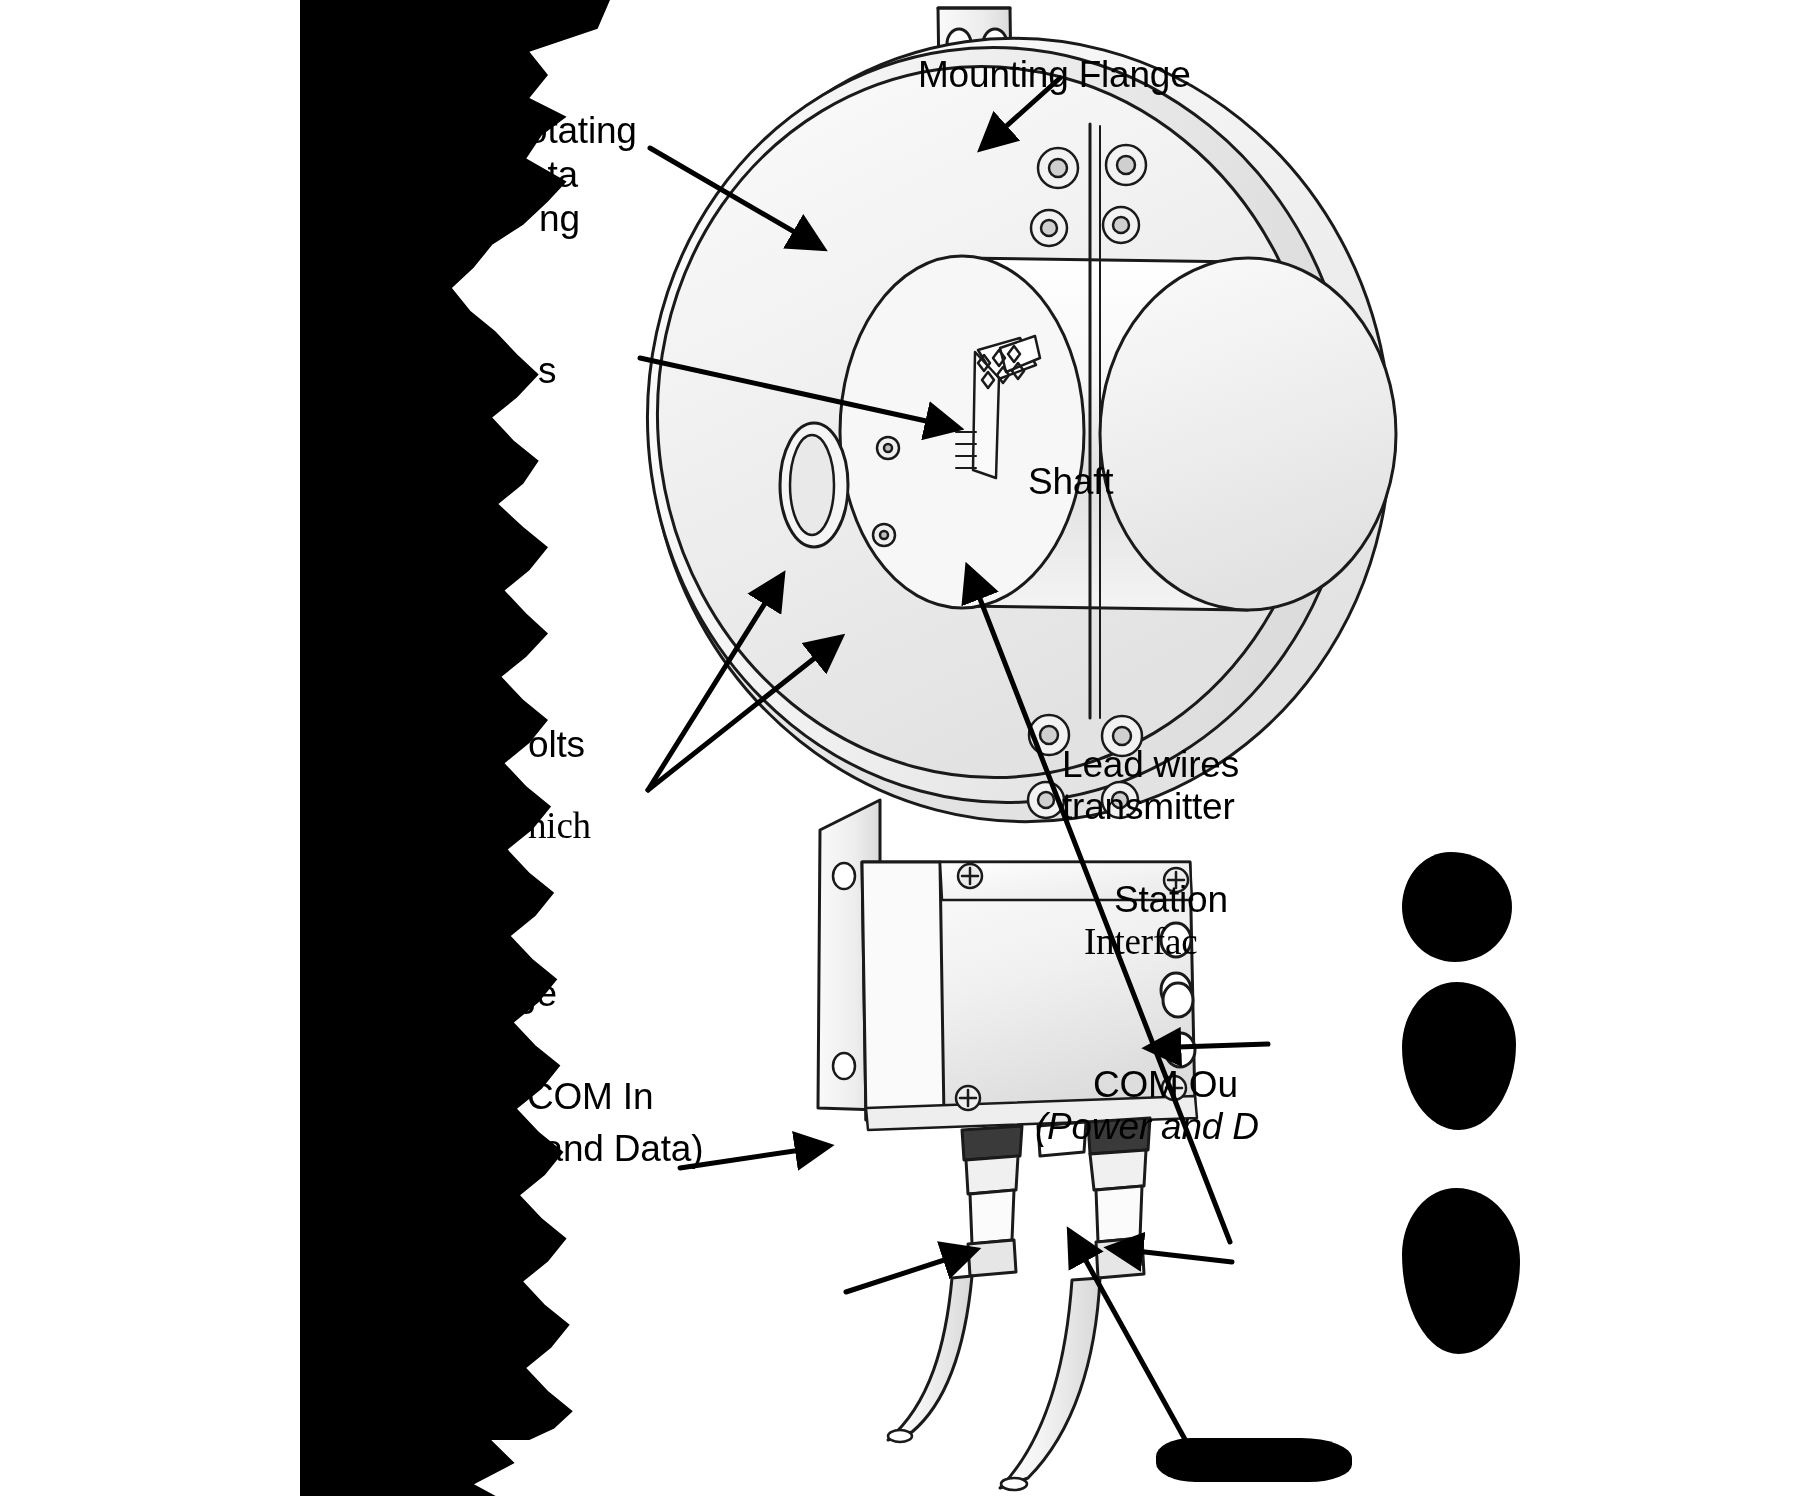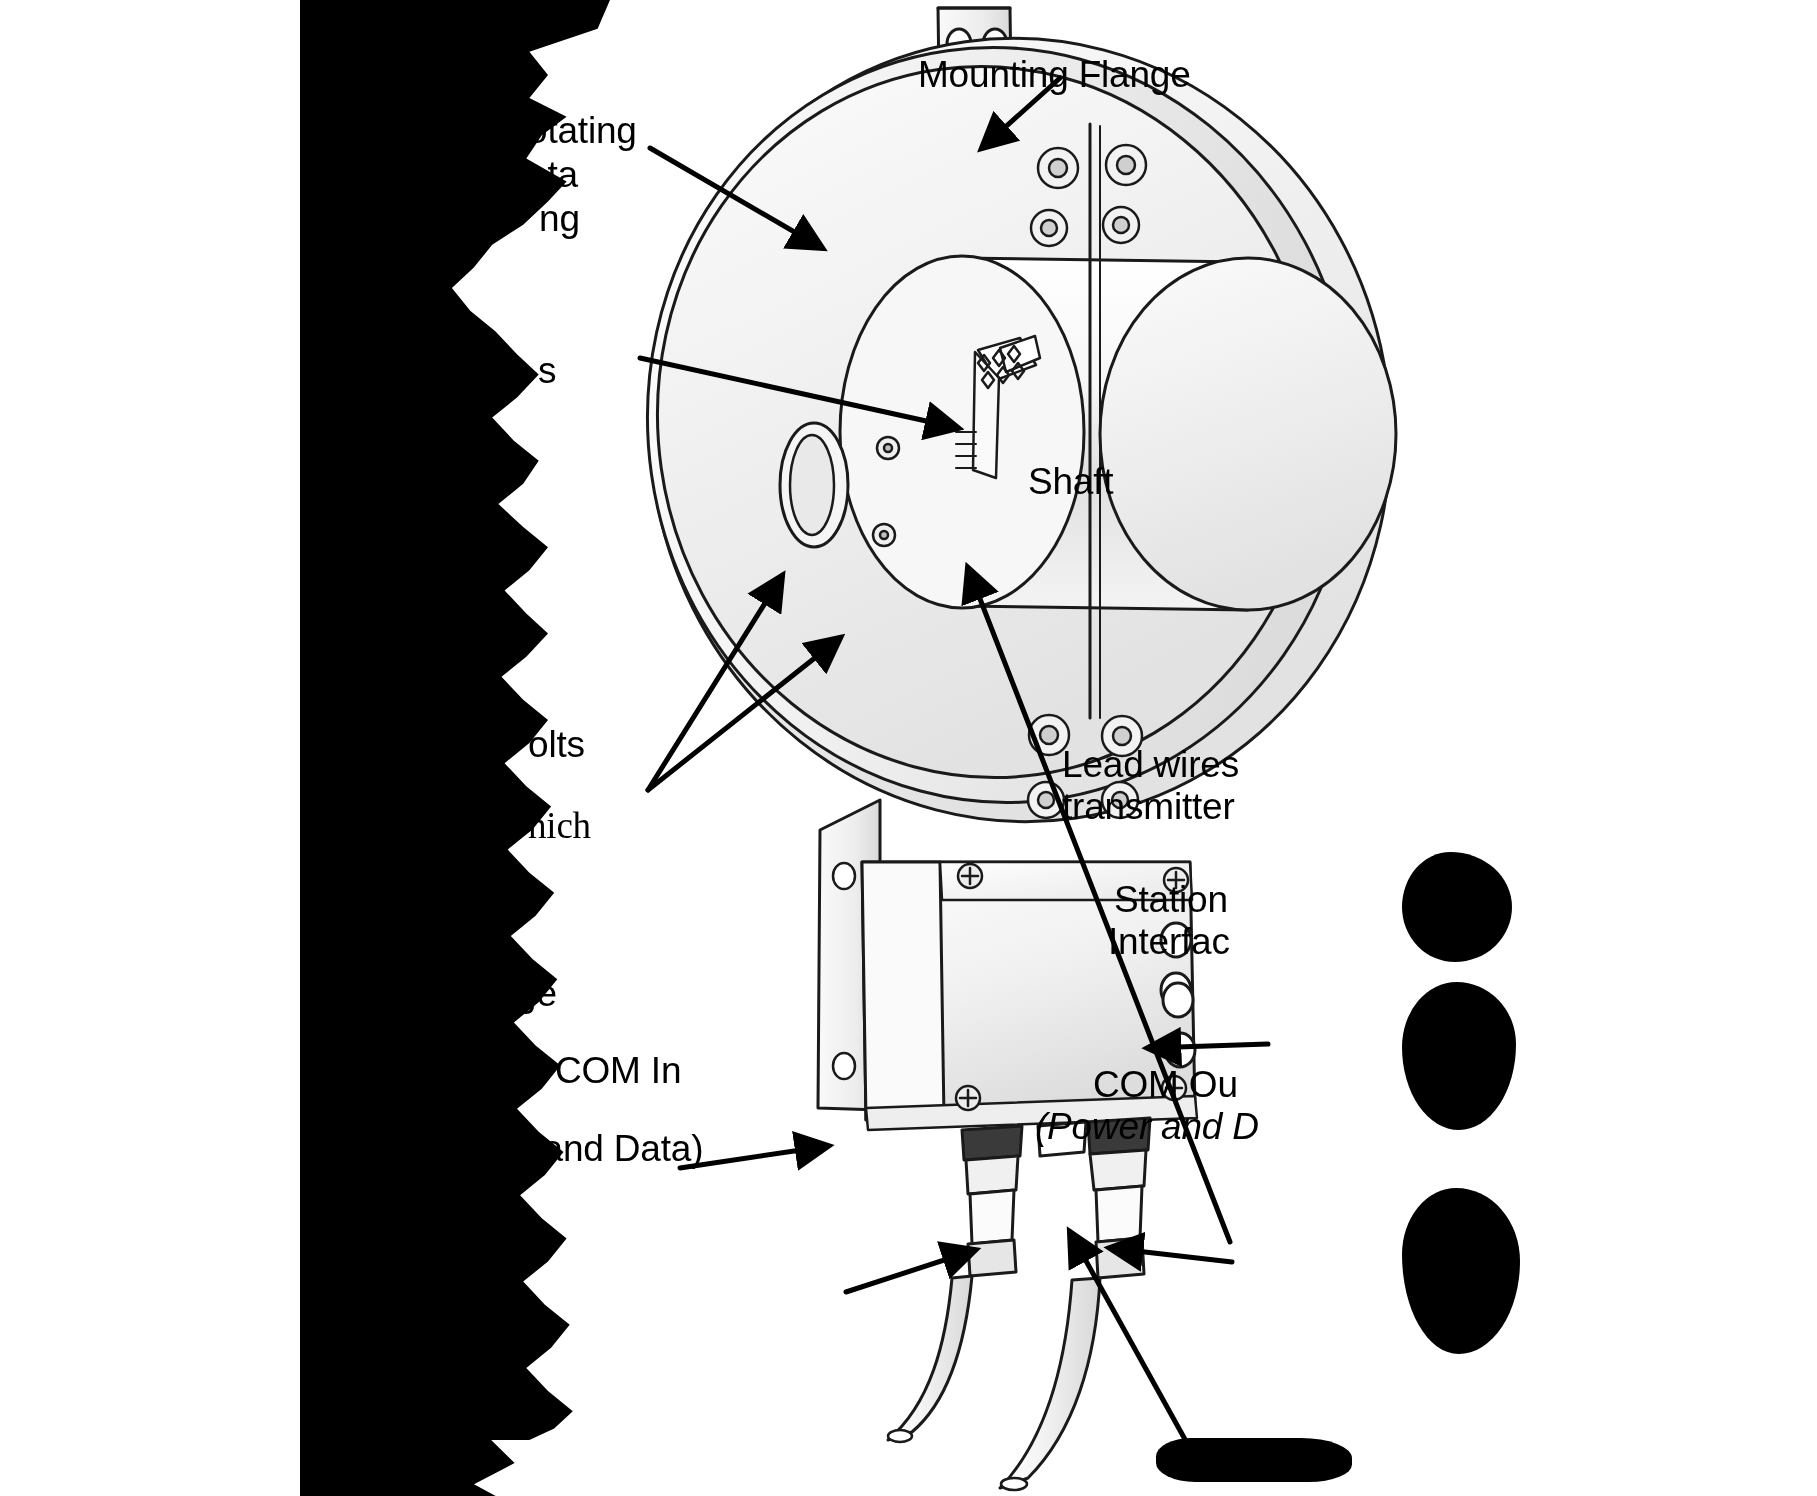--- a/index.html
+++ b/index.html
@@ -269,30 +269,30 @@
   <div class="callout-label" style="left:527px; top:196px;margin-left:12px;">ng</div>
 
   <div class="callout-label" style="left:538px; top:348px;">s</div>
 
   <div class="callout-label" style="left:528px; top:722px;">olts</div>
 
   <div class="callout-label" style="left:528px; top:803px;font-family:Liberation Serif, serif;">hich</div>
 
   <div class="callout-label" style="left:516px; top:971px;">ge</div>
 
-  <div class="callout-label" style="left:527px; top:1048px;margin-left:28px;">COM In</div>
+  <div class="callout-label" style="left:527px; top:1074px;">COM In</div>
   <div class="callout-label" style="left:500px; top:1126px;">er and Data)</div>
 
   <div class="callout-label" style="left:1028px; top:443px;margin-top:16px;">Shaft</div>
 
   <div class="callout-label" style="left:1062px; top:742px;">Lead wires</div>
   <div class="callout-label" style="left:1062px; top:784px;">transmitter</div>
 
   <div class="callout-label" style="left:1114px; top:877px;">Station</div>
-  <div class="callout-label" style="left:1108px; top:919px;">Interfac</div>
+  <div class="callout-label" style="left:1084px; top:919px;font-family:Liberation Serif, serif;">Interfac</div>
 
   <div class="callout-label" style="left:1093px; top:1062px;">COM Ou</div>
   <div class="callout-label" style="left:1035px; top:1104px;font-style:italic;">(Power and D</div>
 
   <div class="redaction" style="left:300px; top:0px; width:310px; height:1440px;
               clip-path: polygon(
                 0% 0%, 100% 0%,
                 96% 2%, 74% 3.6%, 80% 5.2%, 74% 6.8%, 86% 8.1%,
                 78% 9.4%, 73% 11%, 86% 12.6%, 80% 14%, 72% 15.6%,
                 62% 17%, 56% 18.6%, 49% 20%, 55% 21.6%, 63% 23%,

